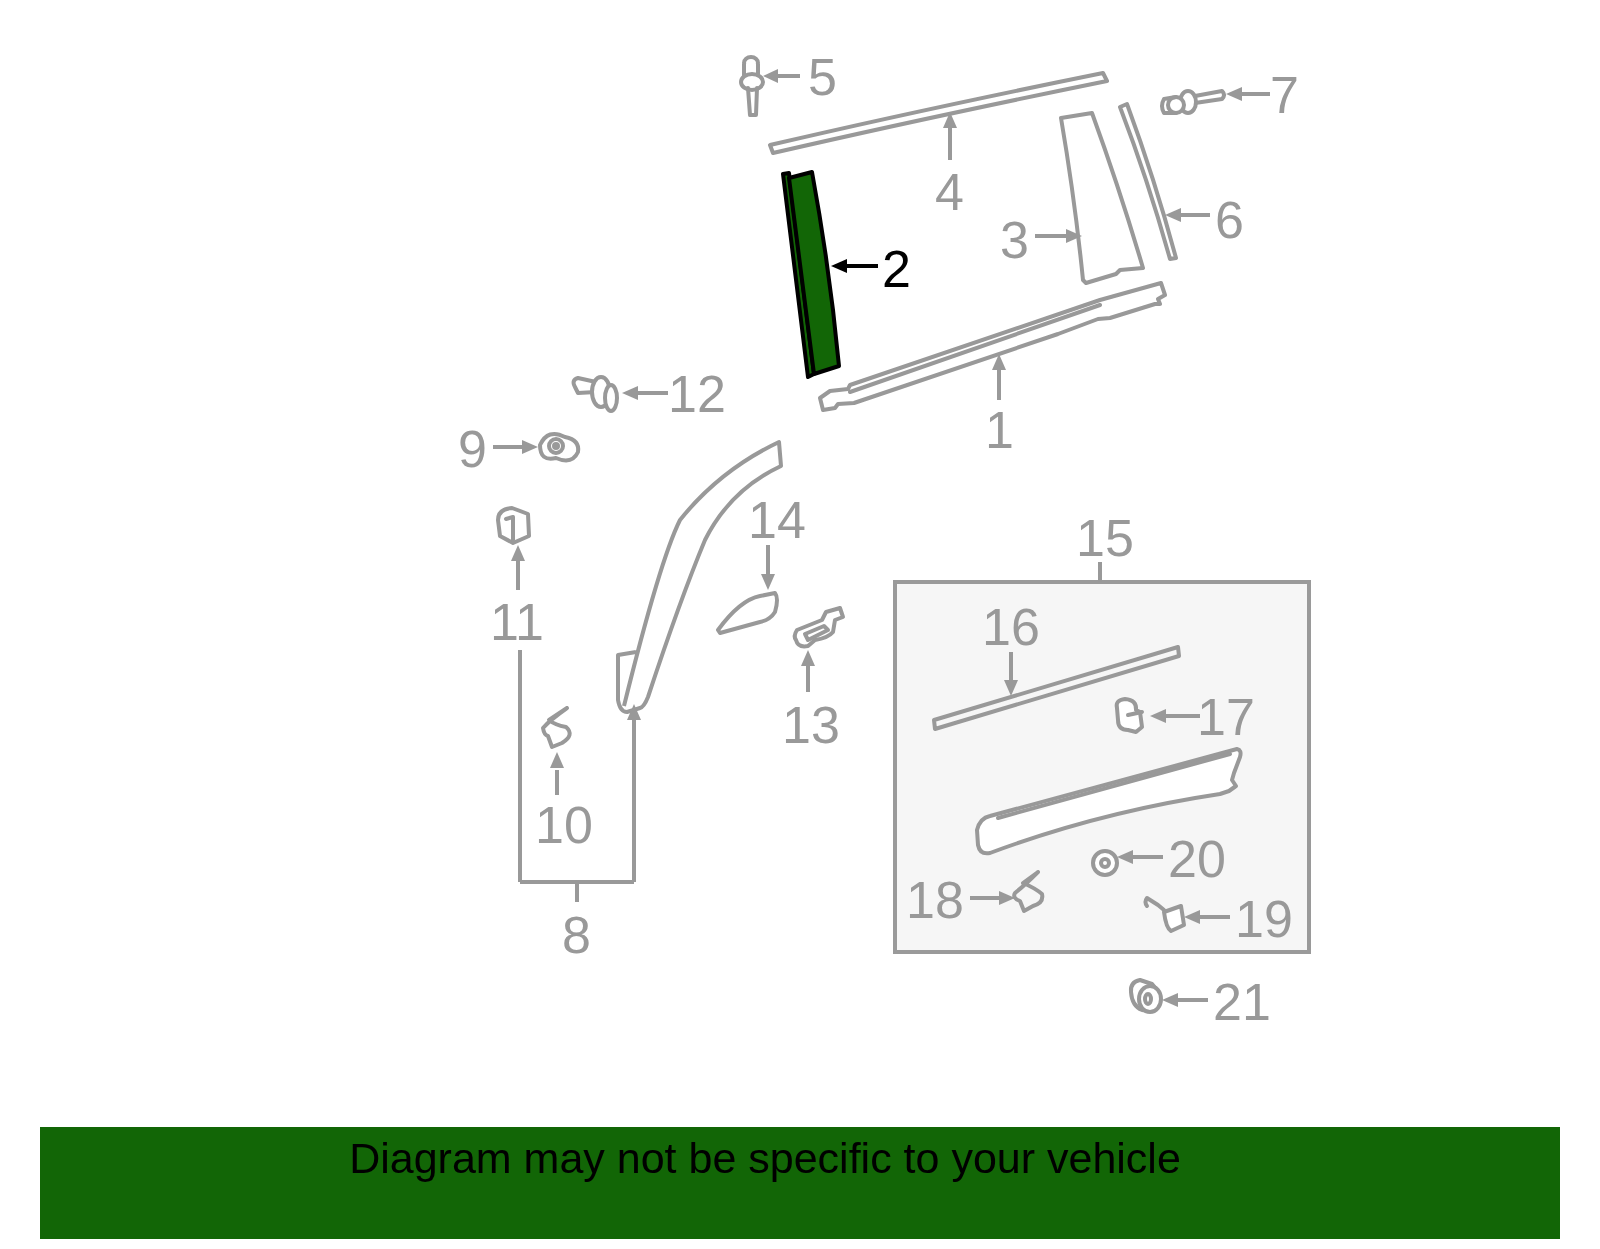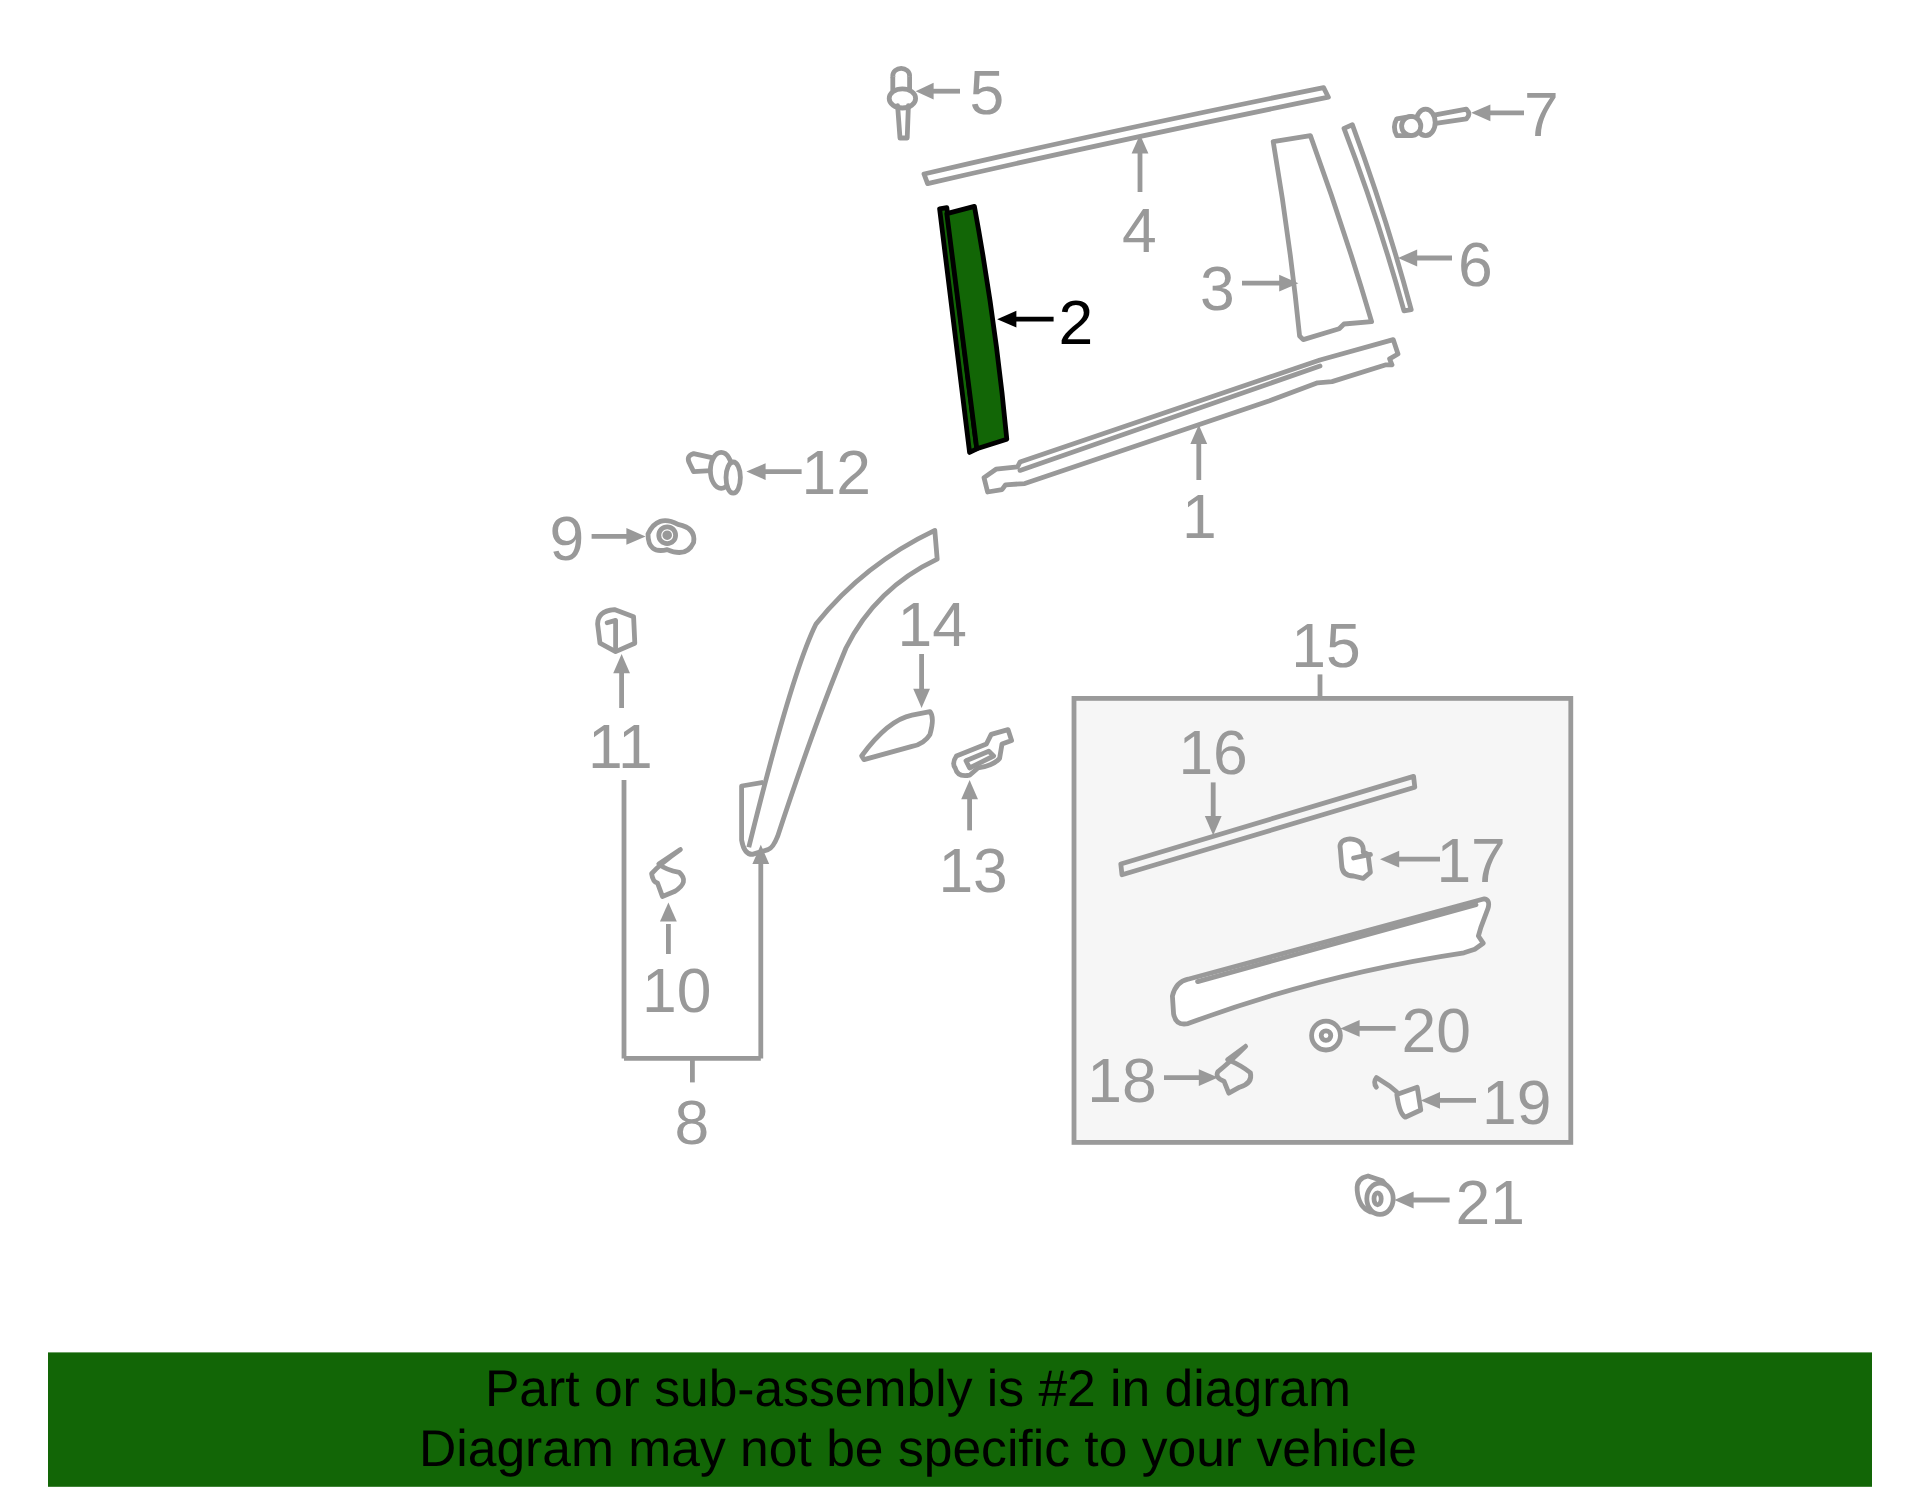--- a/index.html
+++ b/index.html
@@ -195,15 +195,14 @@
     <path class="part-fill" d="M1131,992 Q1130,982 1140,980 L1152,984 Q1160,992 1158,1002 Q1152,1012 1142,1010 Q1132,1006 1131,992 Z"></path>
     <ellipse class="part-fill" cx="1150" cy="999" rx="11" ry="13"></ellipse>
     <ellipse class="part" cx="1148" cy="999" rx="3" ry="5"></ellipse>
     <line class="lead" x1="1208" y1="1000" x2="1175" y2="1000"></line>
     <polygon class="arrowhead" points="1162,1000 1178,993 1178,1007"></polygon>
     <text class="lbl" x="1213" y="1020">21</text>
   </g>
 </svg>
 
 <div id="banner">
-  <div>Part or sub-assembly is #2 in diagram</div>
   <div>Diagram may not be specific to your vehicle</div>
 </div>
 
 </body></html>

